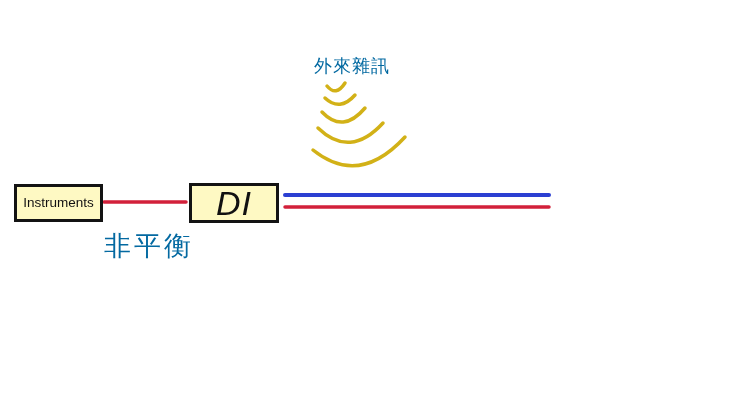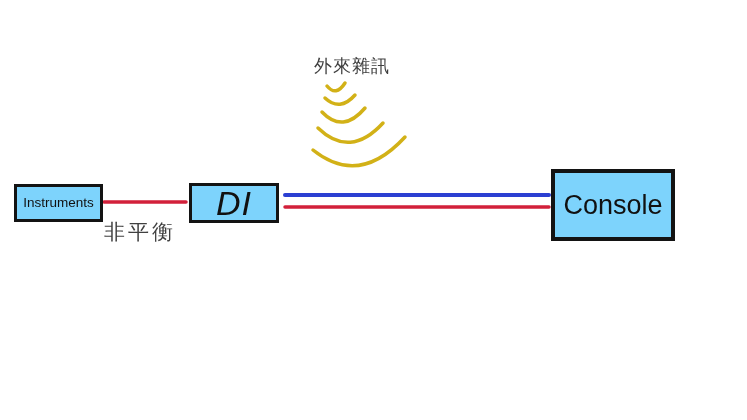--- a/index.html
+++ b/index.html
@@ -2,30 +2,30 @@
 <html><head>
 <meta charset="utf-8">
 <style>
   html,body{margin:0;padding:0;background:#fff;}
   .stage{
     position:relative;width:747px;height:420px;background:#ffffff;
     overflow:hidden;font-family:"Liberation Sans",sans-serif;color:#111;
   }
   .layer{position:absolute;left:0;top:0;width:747px;height:420px;}
   .node{
-    position:absolute;box-sizing:border-box;background:#7dd3fc;
+    position:absolute;box-sizing:border-box;background:#fef9c3;
     border:3px solid #131313;display:flex;align-items:center;justify-content:center;
     line-height:1;white-space:nowrap;
   }
   .node-instruments{left:14px;top:184px;width:89px;height:38px;font-size:13.5px;border-width:3px;}
   .node-di{left:189px;top:183px;width:90px;height:40px;font-size:34px;border-width:3.5px;letter-spacing:1px;font-style:italic;}
   .node-console{left:551px;top:169px;width:124px;height:72px;font-size:27px;border-width:4px;}
-  .lbl{position:absolute;line-height:1;white-space:nowrap;color:#404040;}
+  .lbl{position:absolute;line-height:1;white-space:nowrap;color:#0369a1;}
   .lbl-noise{left:314px;top:57px;font-size:18px;letter-spacing:1px;}
-  .lbl-unbalanced{left:104px;top:221px;font-size:21px;letter-spacing:3px;}
+  .lbl-unbalanced{left:104px;top:233px;font-size:27px;letter-spacing:3px;}
   .lbl-balanced{left:380px;top:216px;font-size:27px;letter-spacing:3px;}
   svg{display:block;}
 </style>
 </head>
 <body>
 
 <div class="stage">
 
   <svg class="layer" width="747" height="420" viewBox="0 0 747 420">
 
@@ -45,22 +45,19 @@
   </svg>
 
   <div class="node node-instruments">
     <span>Instruments</span>
   </div>
 
   <div class="node node-di">
     <span>DI</span>
   </div>
 
-  <div class="node node-console">
-    <span>Console</span>
-  </div>
 
   <div class="lbl lbl-noise">外來雜訊</div>
 
   <div class="lbl lbl-unbalanced">非平衡</div>
 
 
 </div>
 
 </body></html>

